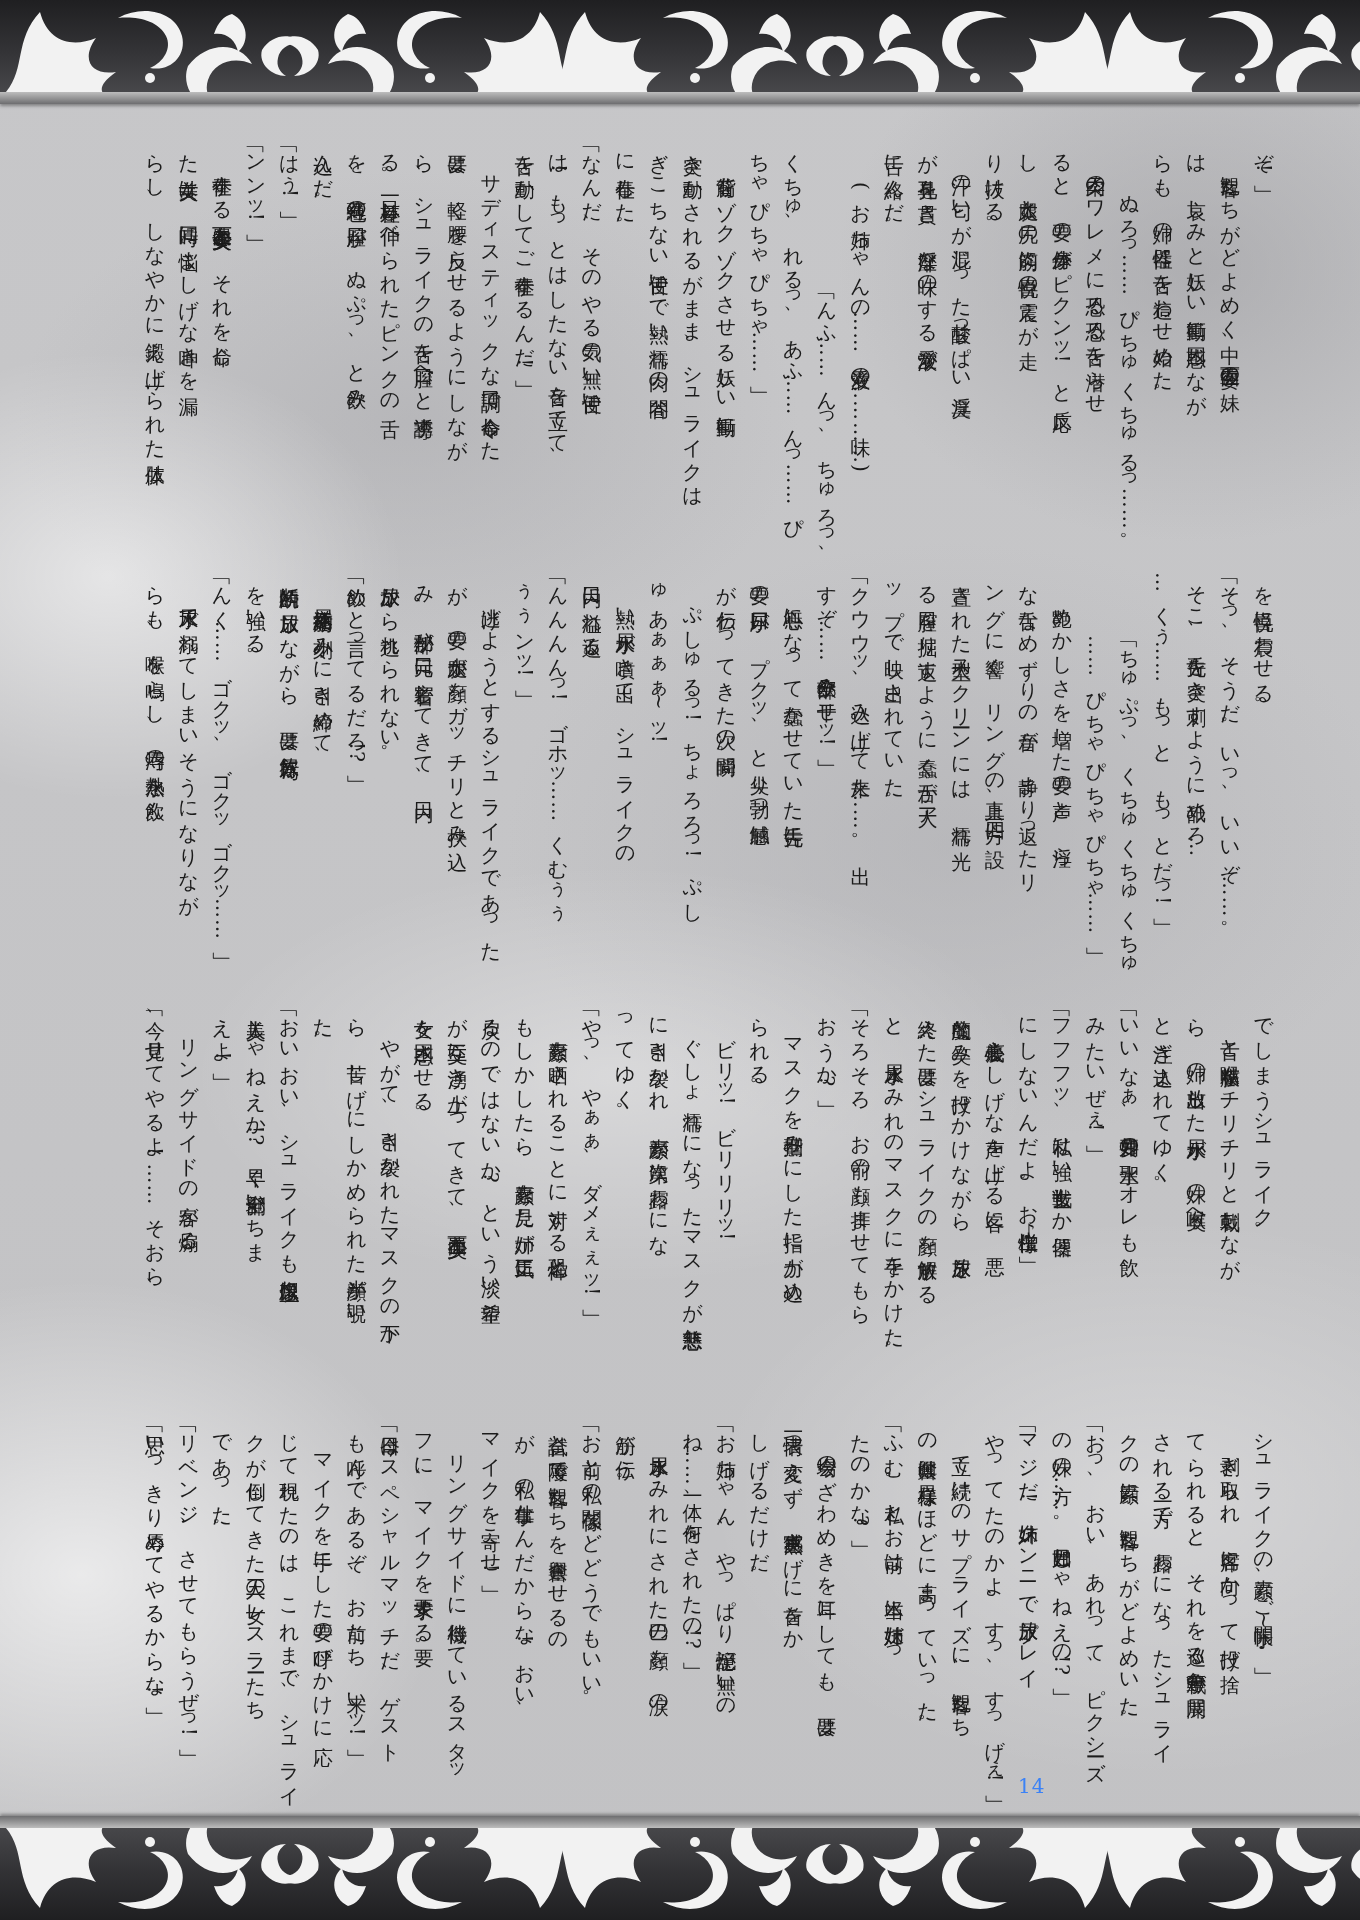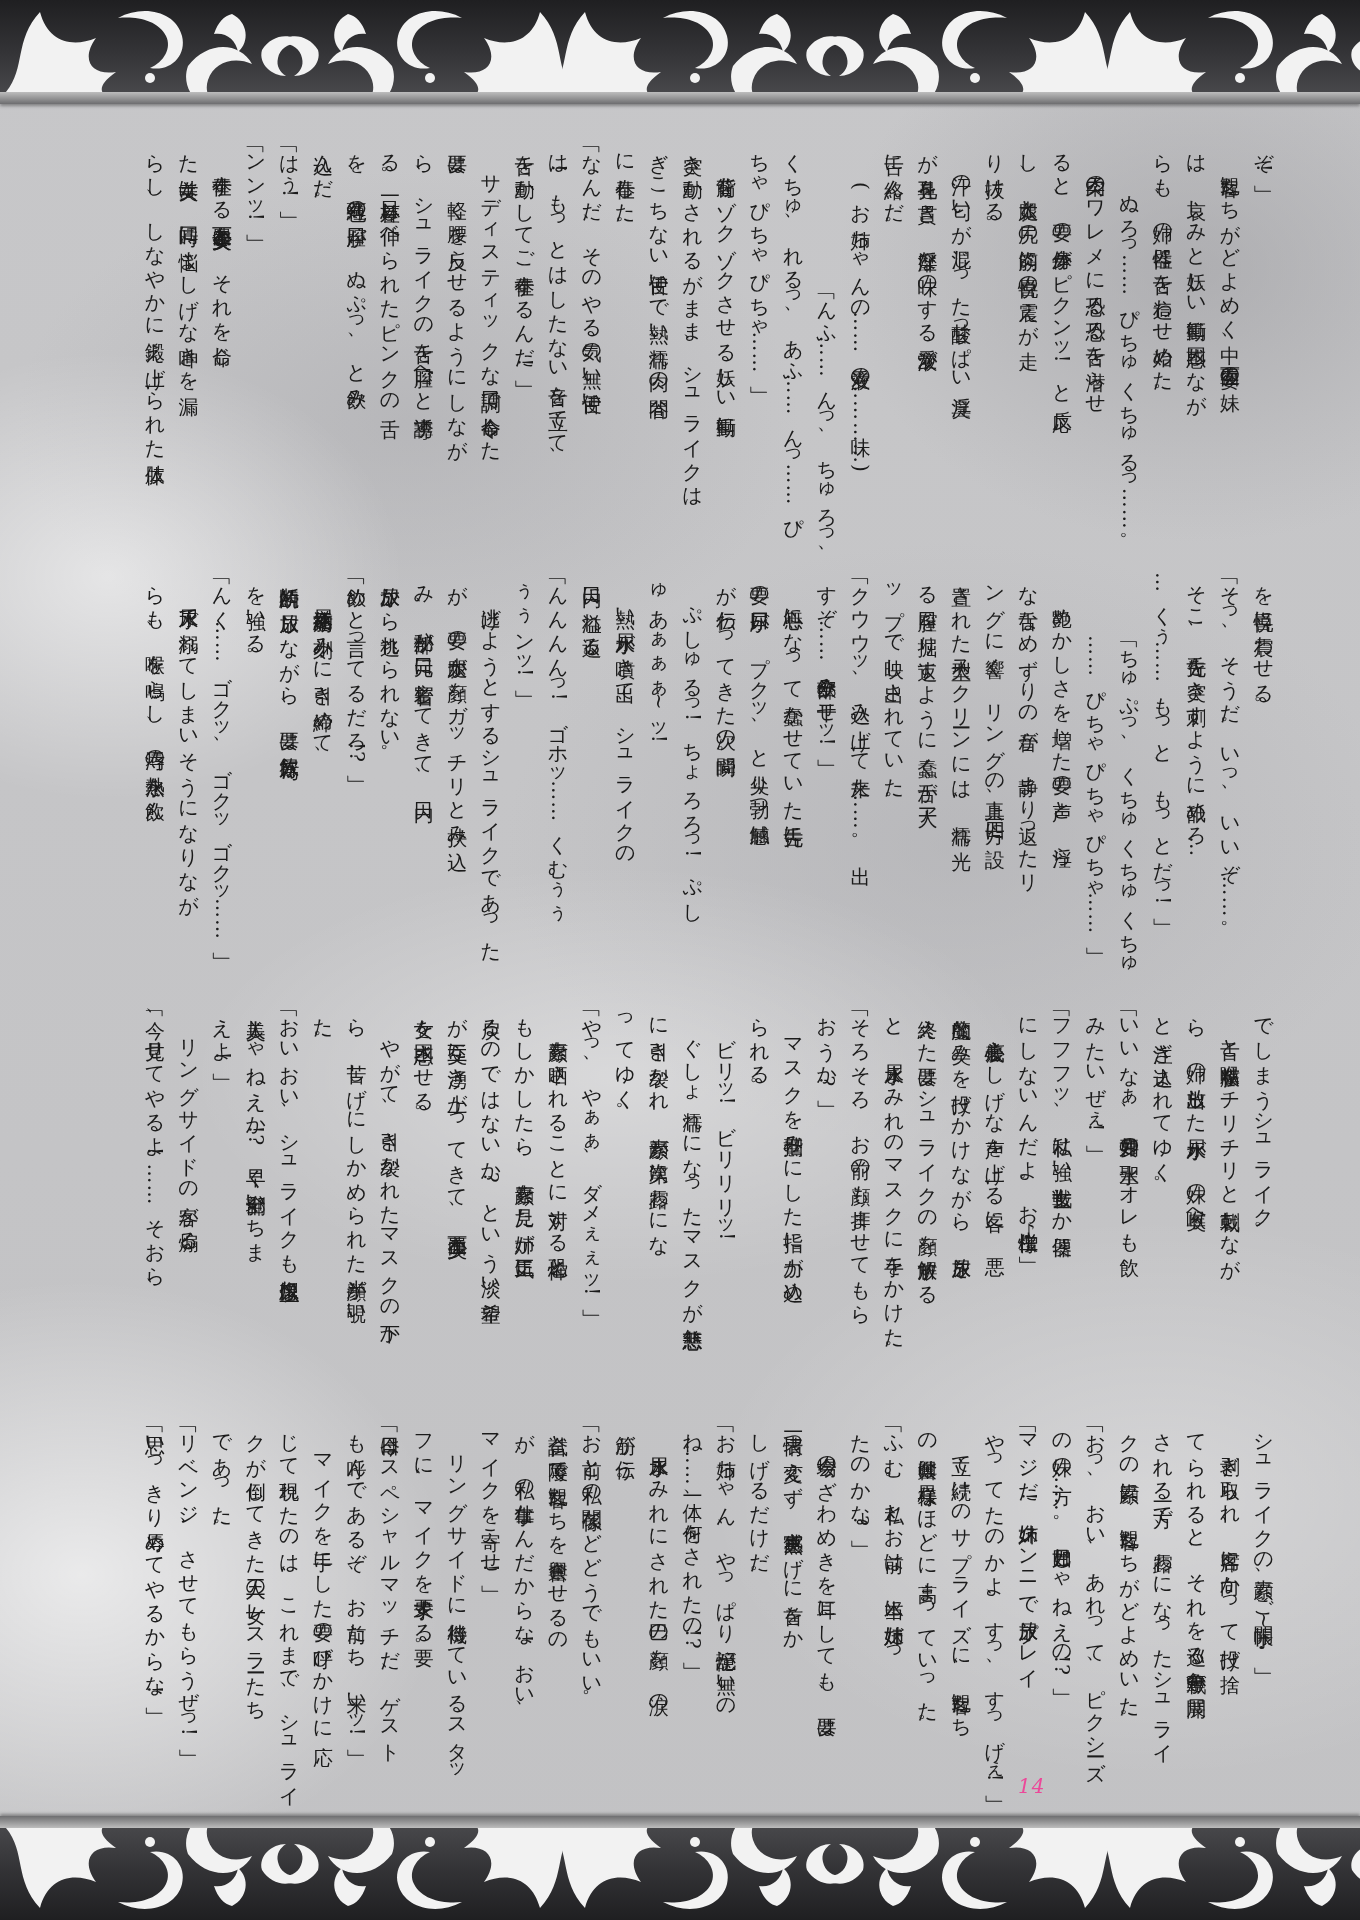--- a/index.html
+++ b/index.html
@@ -22,21 +22,21 @@
     font-size:20px;line-height:33.6px;letter-spacing:1px;
     color:#1b1b1b;white-space:nowrap;
   }
   .band p{margin:0;padding:0;height:400px;}
   #band0{top:140px;}
   #band1{top:572px;}
   #band2{top:1004px;}
   #band3{top:1420px;}
   .page-number{
     position:absolute;left:1018px;top:1774px;
-    font-size:20px;color:#ec4899;letter-spacing:1px;font-style:italic;
+    font-size:20px;color:#3b82f6;letter-spacing:1px;
   }
   .ornament{position:absolute;left:0;width:1360px;}
   .ornament-top{top:0;}
   .ornament-bottom{bottom:0;}
   .bevel{height:12px;width:100%;}
   .bevel-top{background:linear-gradient(#bdbdbd,#6e6e70);box-shadow:0 2px 3px rgba(0,0,0,.35);}
   .bevel-bottom{background:linear-gradient(#6e6e70,#bdbdbd);box-shadow:0 -2px 3px rgba(0,0,0,.35);}
   .tribal-svg{display:block;}
   .flip{transform:scaleY(-1);}
 </style>

